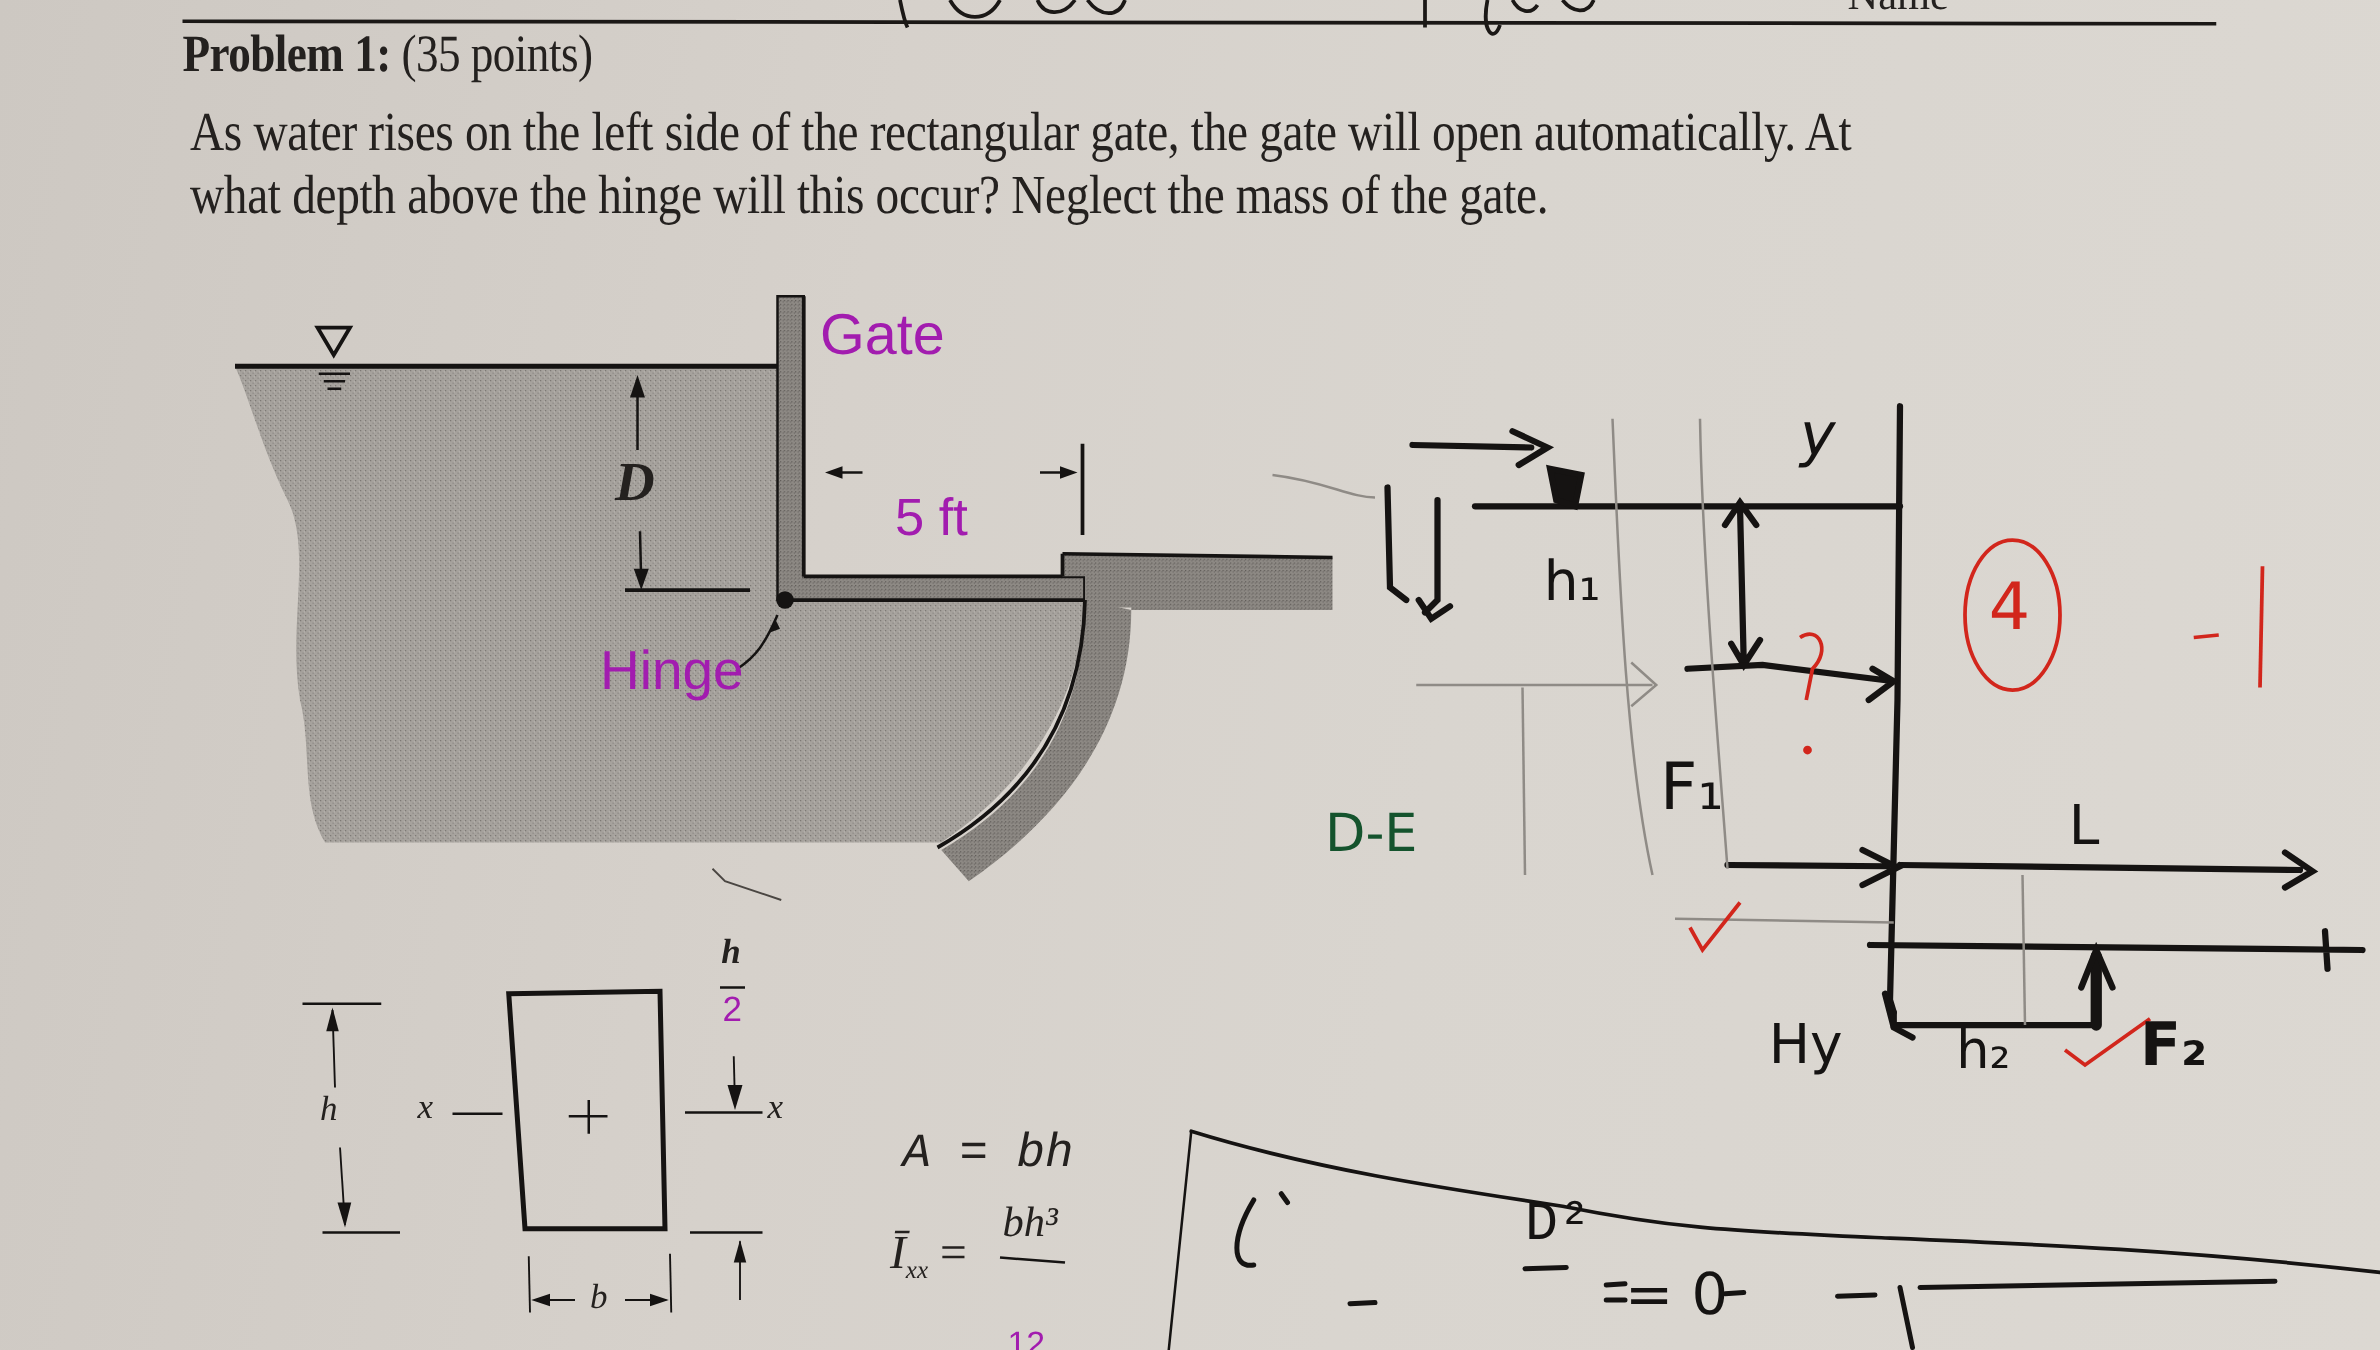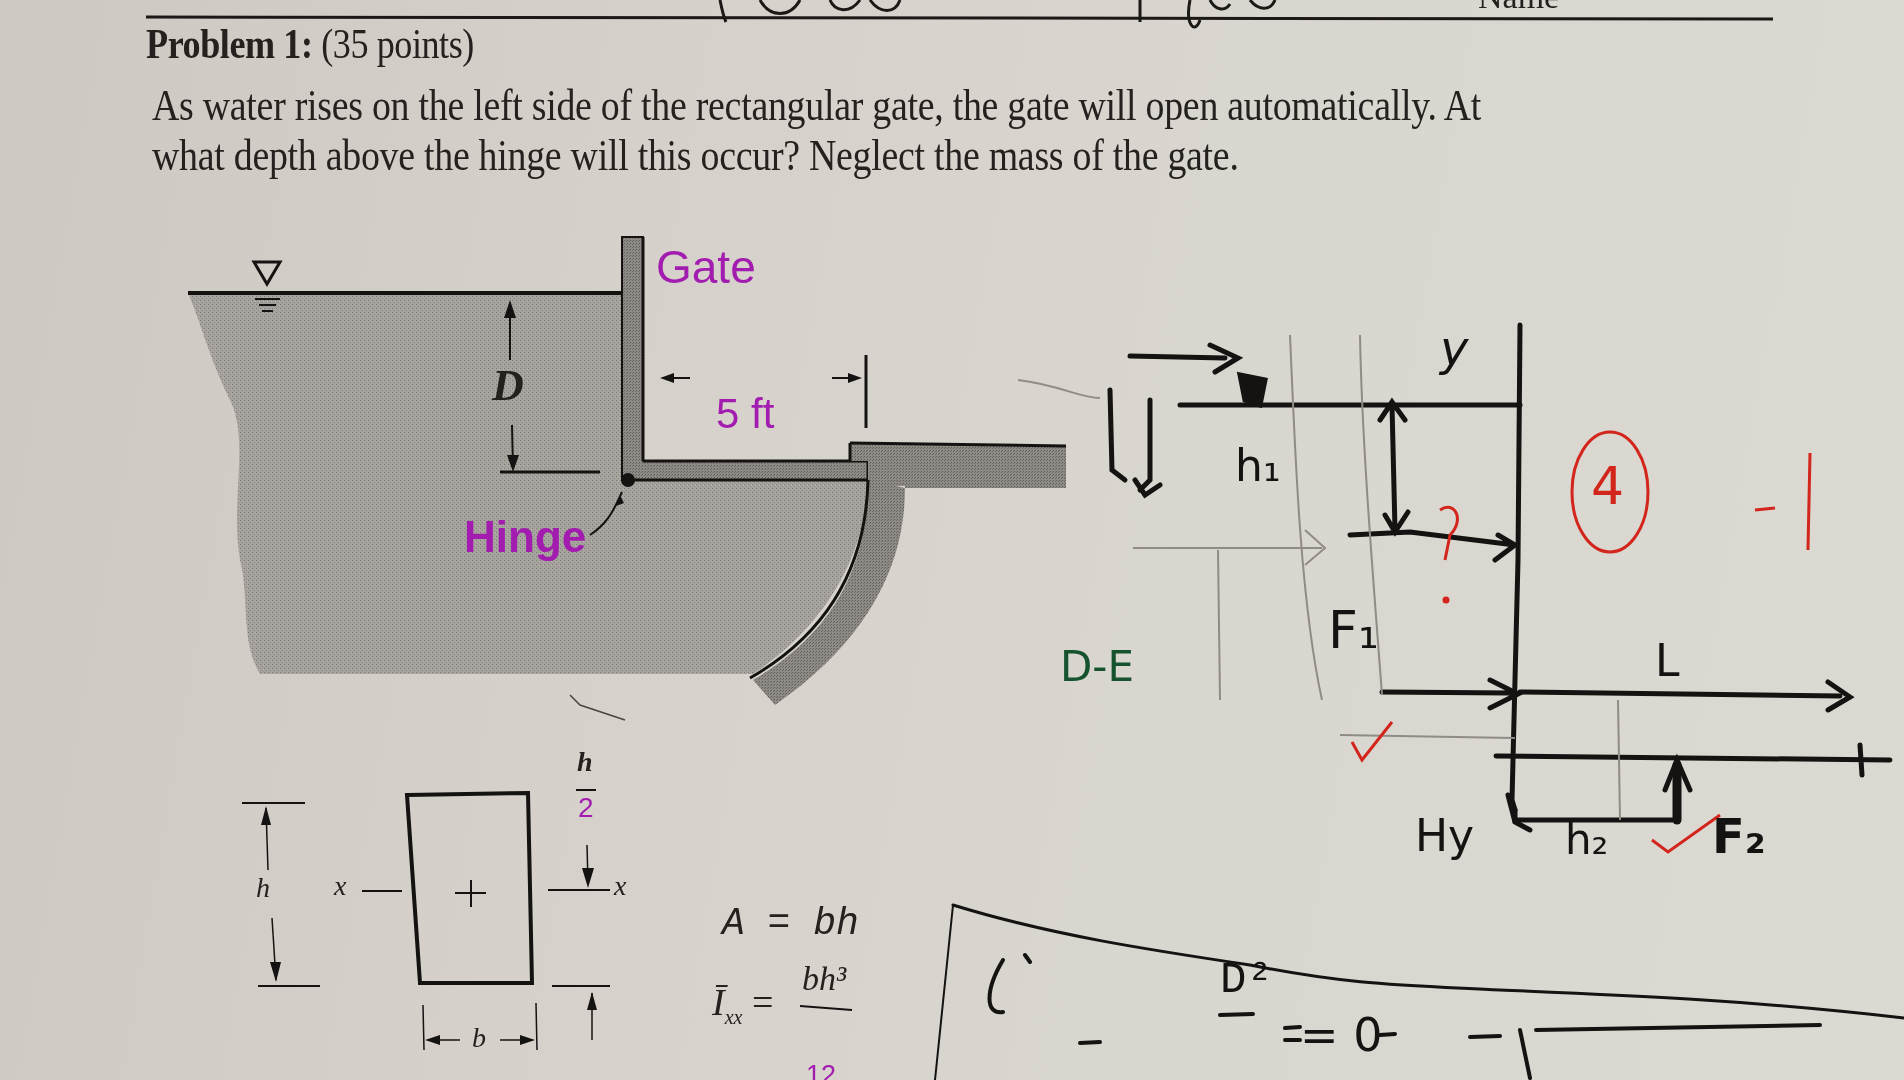--- a/index.html
+++ b/index.html
@@ -182,21 +182,21 @@
   <b>Problem 1:</b>
   <span>(35 points)</span>
 </div>
 
 <div class="abs printed para" style="top:80px;">As water rises on the left side of the rectangular gate, the gate will open automatically. At</div>
 <div class="abs printed para" style="top:130px;">what depth above the hinge will this occur? Neglect the mass of the gate.</div>
 
 <div class="abs sans" style="left:656px; top:240px; font-size:46px;">Gate</div>
 <div class="abs sans" style="left:716px; top:362px; font-size:42px;margin-top:28px;">5 ft</div>
 <div class="abs printed" style="left:492px; top:360px; font-size:44px; font-style:italic; font-weight:bold;">D</div>
-<div class="abs sans" style="left:464px; top:512px; font-size:44px;font-weight:bold;">Hinge</div>
+<div class="abs sans" style="left:480px; top:512px; font-size:44px;">Hinge</div>
 
 <div class="abs printed" style="left:256px; top:872px; font-size:28px; font-style:italic;">h</div>
 <div class="abs printed" style="left:334px; top:870px; font-size:28px; font-style:italic;">x</div>
 <div class="abs printed" style="left:614px; top:870px; font-size:28px; font-style:italic;">x</div>
 <div class="abs printed" style="left:577px; top:746px; font-size:28px; font-style:italic; font-weight:bold;">h</div>
 <div class="abs sans" style="left:578px; top:792px; font-size:28px;">2</div>
 <div class="abs printed" style="left:472px; top:1022px; font-size:28px; font-style:italic;">b</div>
 <div class="abs printed" style="left:722px; top:902px; font-size:38px; font-style:italic;font-family:Liberation Mono, monospace;">A = bh</div>
 <div class="abs printed" style="left:712px; top:980px; font-size:38px; font-style:italic;">
   <span>Ī</span><sub style="font-size:20px;">xx</sub>

